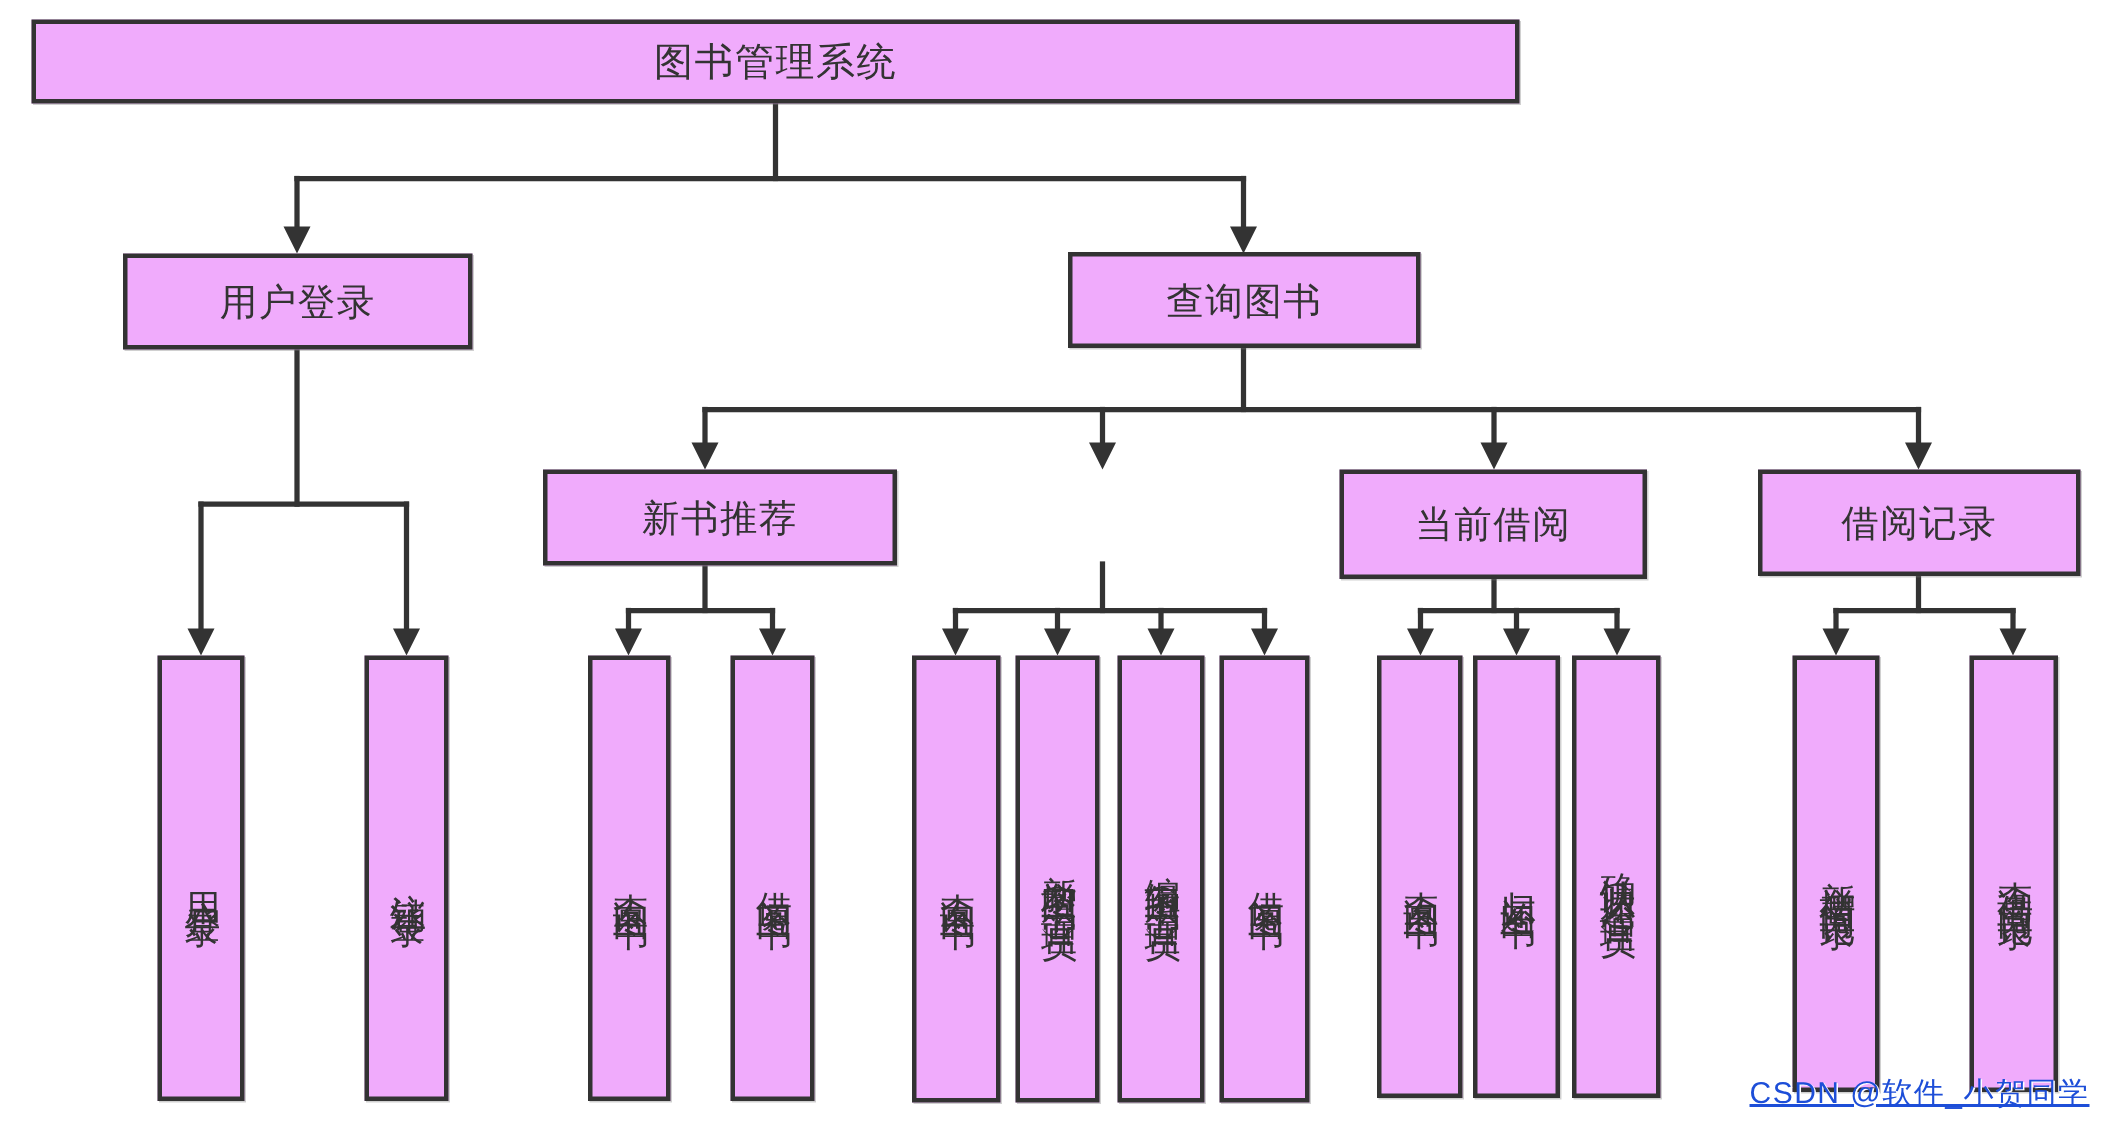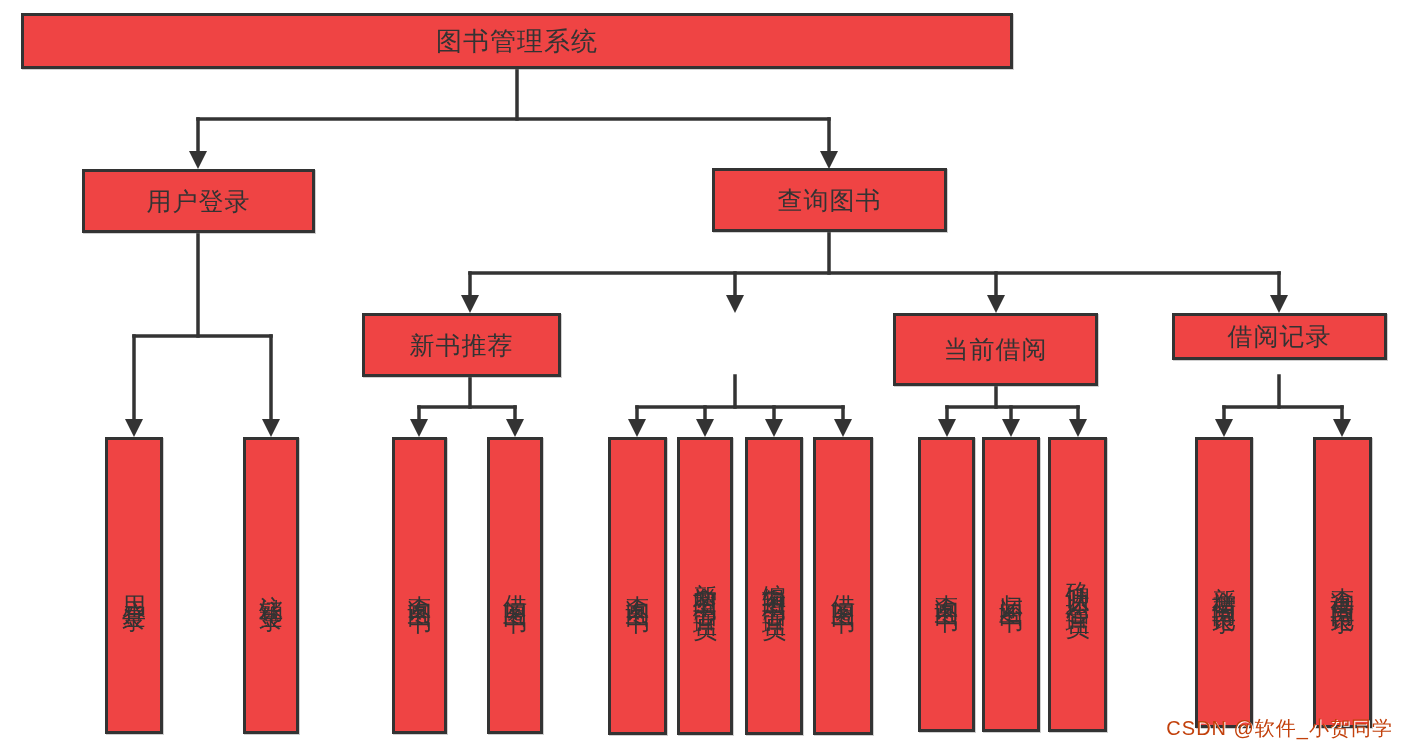--- a/index.html
+++ b/index.html
@@ -9,21 +9,21 @@
     background:#ffffff;
     overflow:hidden;
     font-family:"Liberation Sans","DejaVu Sans",sans-serif;
     color:#333333;
   }
   #connectors{position:absolute;left:0;top:0;z-index:1;}
   .node{
     position:absolute;
     box-sizing:border-box;
     border:3px solid #333333;
-    background:#ef4444;
+    background:#f0abfc;
     display:flex;
     align-items:center;
     justify-content:center;
     z-index:2;
     box-shadow:1px 1px 0 rgba(120,120,120,.35);
   }
   .hbox{
     font-size:25px;
     letter-spacing:1px;
     text-align:center;
@@ -38,23 +38,24 @@
     line-height:1;
     text-align:center;
   }
   #watermark{
     position:absolute;
     right:12px;
     bottom:5px;
     z-index:3;
     font-size:20px;
     letter-spacing:1px;
-    color:#c2410c;
+    color:#1d4ed8;
     text-shadow:1px 1px 0 #ffffff;
     white-space:nowrap;
+    text-decoration:underline;
   }
 </style>
 </head>
 <body>
 
 <div id="stage">
 
   <svg id="connectors" width="1405" height="747">
       <line x1="517" y1="69" x2="517" y2="119" stroke="#333333" stroke-width="3.5" stroke-linecap="square"></line>
       <line x1="198" y1="119" x2="829" y2="119" stroke="#333333" stroke-width="3.5" stroke-linecap="square"></line>
@@ -108,23 +109,23 @@
       <polygon points="1215,419 1233,419 1224,437" fill="#333333"></polygon>
       <line x1="1342" y1="407" x2="1342" y2="423" stroke="#333333" stroke-width="3.5" stroke-linecap="square"></line>
       <polygon points="1333,419 1351,419 1342,437" fill="#333333"></polygon>
     </svg>
 
   <div class="node hbox root" style="left:21px;top:13px;width:992px;height:56px;">图书管理系统</div>
 
   <div class="node hbox" style="left:82px;top:169px;width:233px;height:64px;">用户登录</div>
   <div class="node hbox" style="left:712px;top:168px;width:235px;height:64px;">查询图书</div>
 
-  <div class="node hbox" style="left:362px;top:313px;width:199px;height:64px;">新书推荐</div>
+  <div class="node hbox" style="left:362px;top:313px;width:236px;height:64px;">新书推荐</div>
   <div class="node hbox" style="left:893px;top:313px;width:205px;height:73px;">当前借阅</div>
-  <div class="node hbox" style="left:1172px;top:313px;width:215px;height:47px;">借阅记录</div>
+  <div class="node hbox" style="left:1172px;top:313px;width:215px;height:71px;">借阅记录</div>
 
   <div class="node vbox" style="left:105px;top:437px;width:58px;height:297px;">用户登录</div>
   <div class="node vbox" style="left:243px;top:437px;width:56px;height:297px;">注销登录</div>
 
   <div class="node vbox" style="left:392px;top:437px;width:55px;height:297px;">查询图书</div>
   <div class="node vbox" style="left:487px;top:437px;width:56px;height:297px;">借阅图书</div>
 
   <div class="node vbox" style="left:608px;top:437px;width:59px;height:298px;">查询图书</div>
   <div class="node vbox" style="left:677px;top:437px;width:56px;height:298px;">新增图书（管理员）</div>
   <div class="node vbox" style="left:745px;top:437px;width:58px;height:298px;">编辑图书（管理员）</div>

